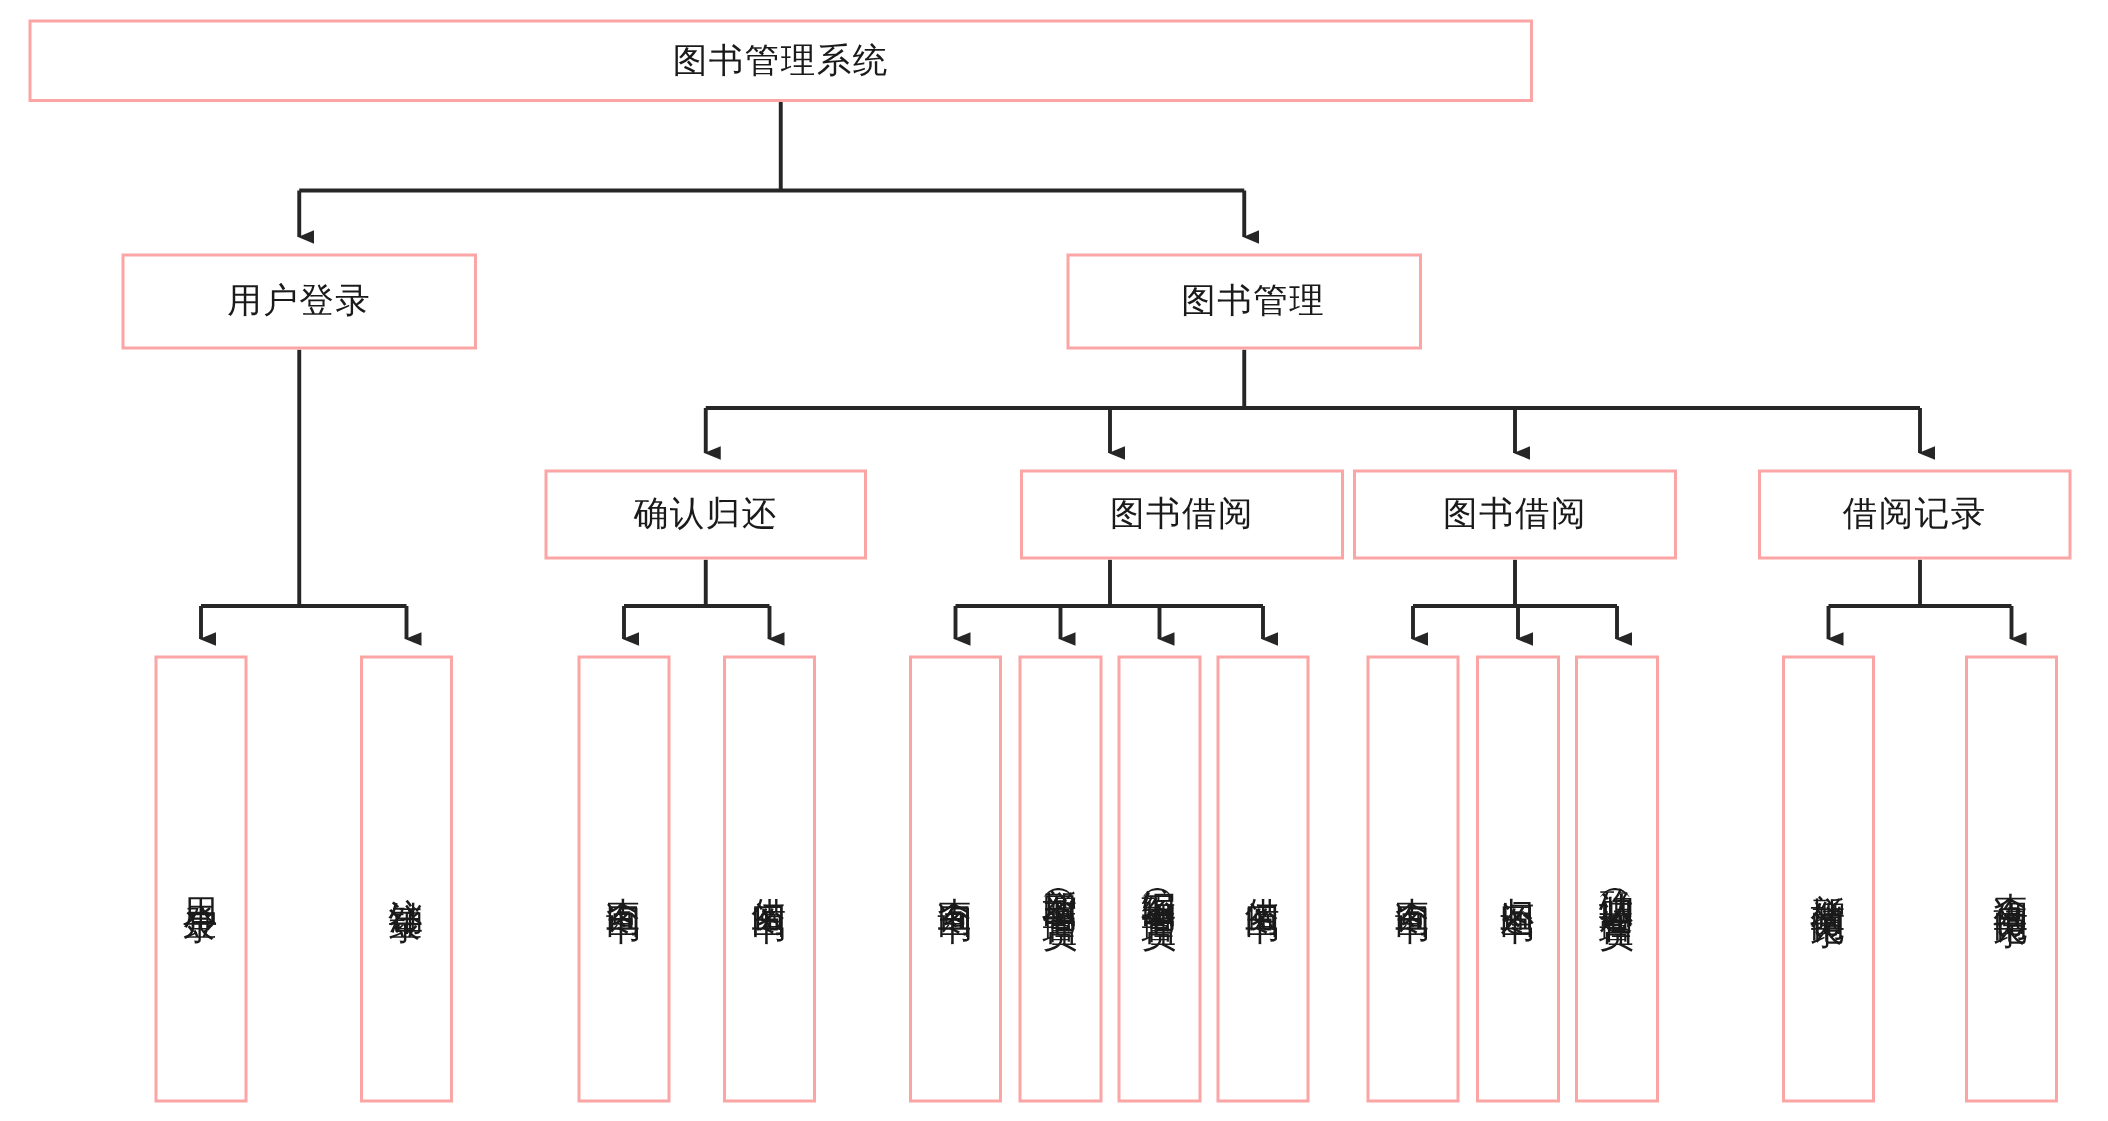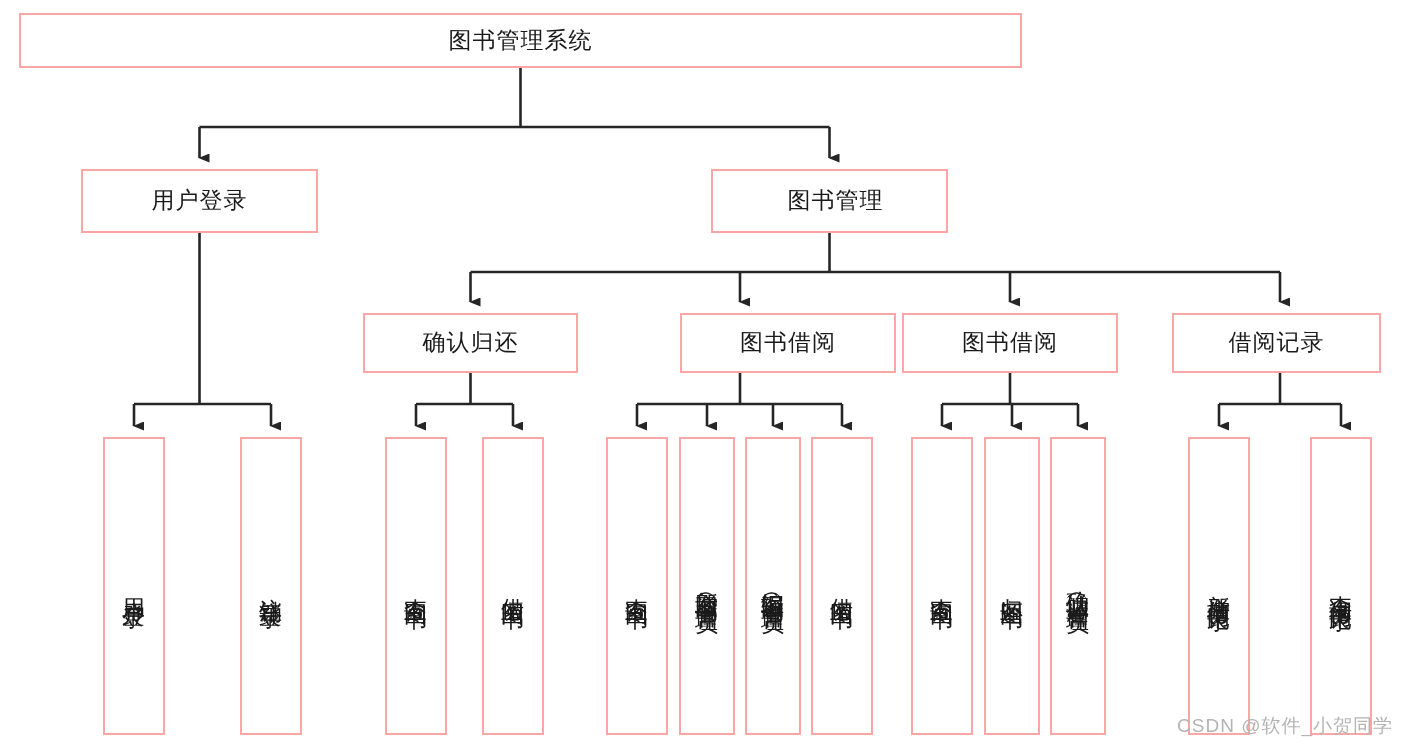--- a/index.html
+++ b/index.html
@@ -171,14 +171,13 @@
         <span class="vtext">确认归还（管理员）</span>
       </div>
       <div class="node node-v" style="left: 1188px; top: 437px; width: 62px; height: 298px;">
         <span class="vtext">新增借阅记录</span>
       </div>
       <div class="node node-v" style="left: 1310px; top: 437px; width: 62px; height: 298px;">
         <span class="vtext">查询借阅记录</span>
       </div>
     </div>
 
-  <div class="watermark">CSDN @软件_小贺同学</div>
 </div>
 
 </body></html>

